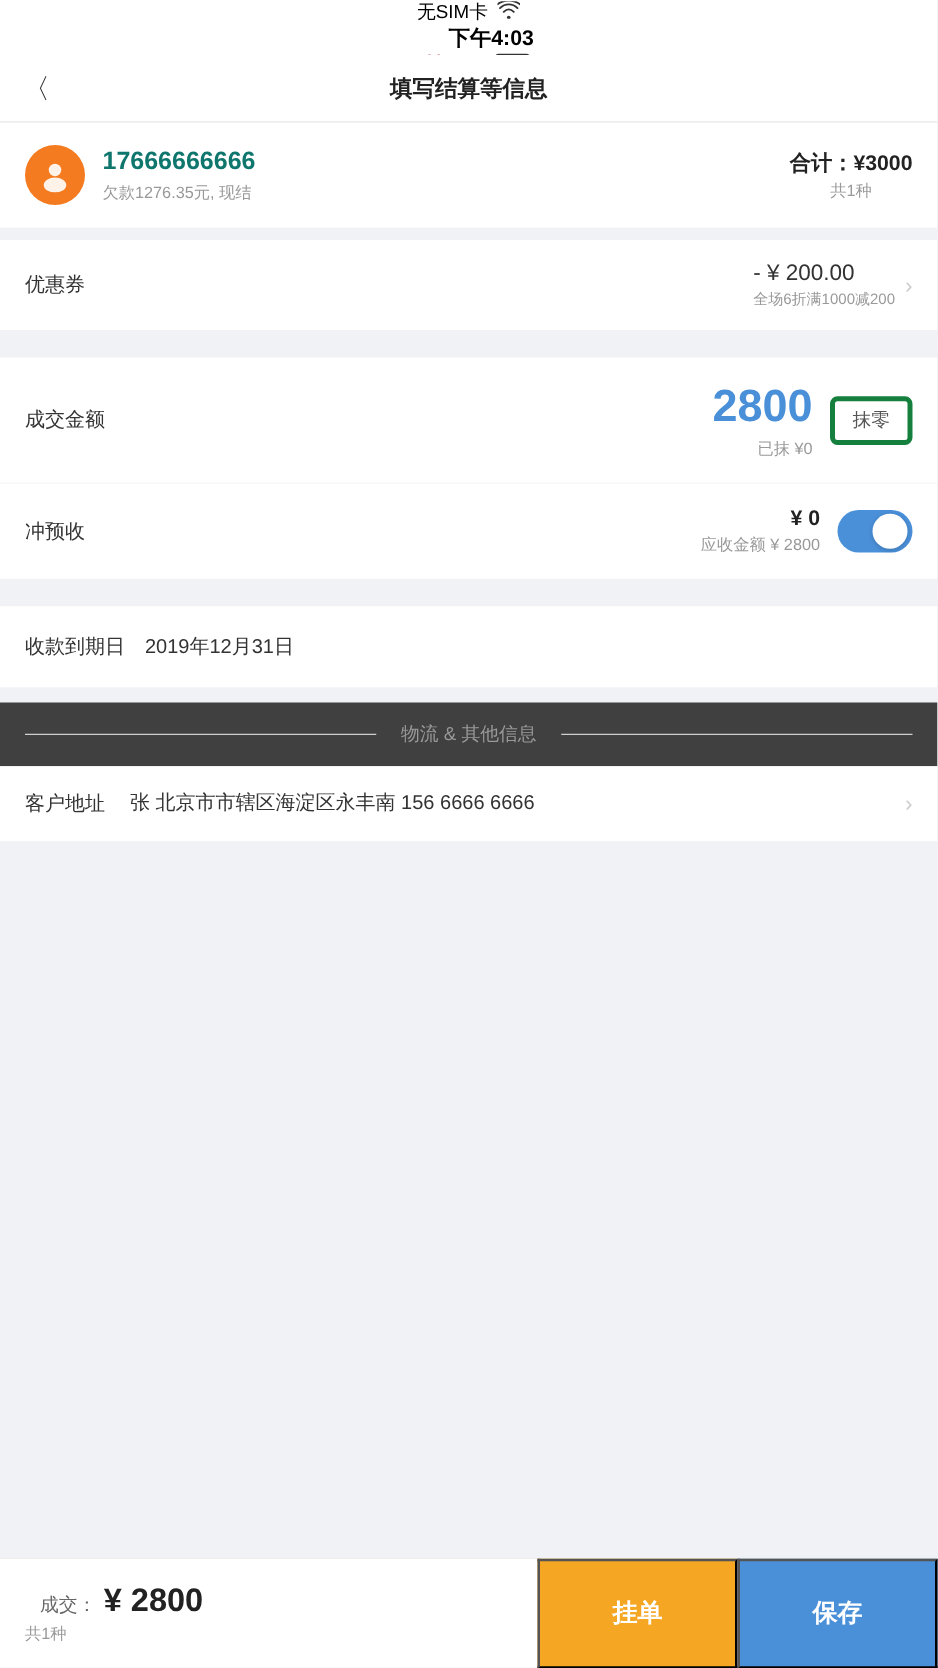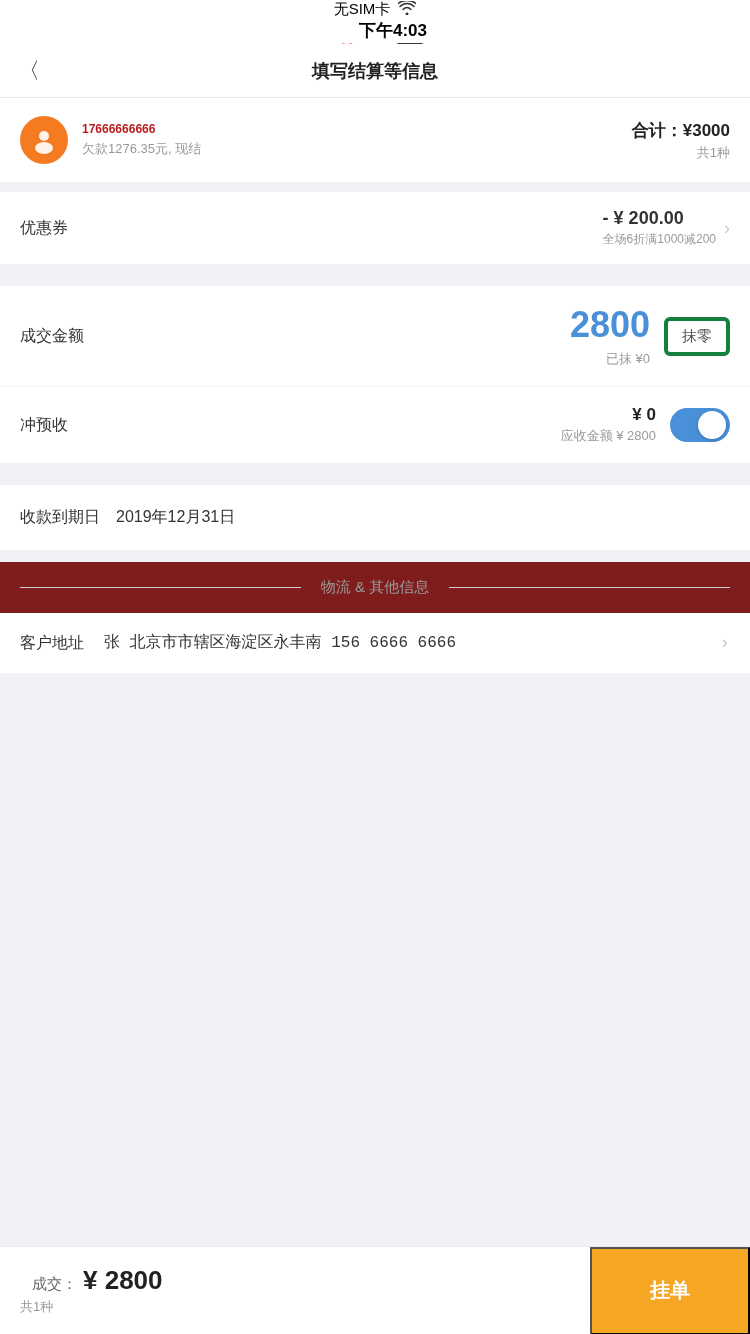--- a/index.html
+++ b/index.html
@@ -71,39 +71,39 @@
       width: 48px;
       height: 48px;
       border-radius: 50%;
       background: #f47b20;
       display: flex;
       align-items: center;
       justify-content: center;
       font-size: 22px;
       color: #fff;
     }
-    .customer-info .phone { font-size: 12px; font-weight: 600; color: #b91c1c; }
+    .customer-info .phone { font-size: 20px; font-weight: 600; color: #0f766e; }
     .customer-info .debt { font-size: 13px; color: #999; margin-top: 4px; }
-    .customer-right { text-align: right; }
+    .customer-right { text-align: center; }
     .customer-right .total-amount { font-size: 17px; font-weight: 600; color: #222; }
     .customer-right .total-count { font-size: 13px; color: #999; margin-top: 2px; }
 
     
     .coupon-row {
       background: #fff;
       padding: 16px 20px;
       display: flex;
       align-items: center;
       justify-content: space-between;
       margin-bottom: 10px;
       cursor: pointer;
     }
     .coupon-label { font-size: 16px; color: #333; }
     .coupon-right { display: flex; align-items: center; gap: 8px; }
-    .coupon-discount { font-size: 18px; font-weight: 700; color: #333; }
+    .coupon-discount { font-size: 18px; font-weight: 400; color: #333; }
     .coupon-desc { font-size: 12px; color: #999; text-align: center; margin-top: 2px; }
     .chevron-icon { color: #ccc; font-size: 18px; }
 
     
     .divider-block {
       height: 12px;
       background: #f0f2f5;
     }
 
     
@@ -184,42 +184,41 @@
       display: flex;
       align-items: center;
       gap: 16px;
       background: #fff;
     }
     .due-date-label { font-size: 16px; color: #333; }
     .due-date-value { font-size: 16px; color: #333; }
 
     
     .logistics-section {
-      background: #7f1d1d;
+      background: #404040;
       padding: 16px 20px;
       display: flex;
       align-items: center;
       justify-content: center;
       gap: 20px;
     }
     .logistics-divider {
       flex: 1;
       height: 1px;
       background: #d0d0d0;
     }
     .logistics-label { font-size: 15px; color: #999; white-space: nowrap; }
 
     
     .address-row {
       background: #fff;
       padding: 18px 20px;
       display: flex;
       align-items: flex-start;
       cursor: pointer;
-      font-family: Liberation Mono, monospace;
     }
     .address-label { font-size: 16px; color: #333; flex-shrink: 0; margin-right: 20px; margin-top: 2px; }
     .address-value { font-size: 16px; color: #333; flex: 1; line-height: 1.5; }
     .address-chevron { color: #ccc; font-size: 18px; margin-top: 2px; flex-shrink: 0; }
 
     
     .bottom-bar {
       position: fixed;
       bottom: 0;
       left: 0;
@@ -401,13 +400,14 @@
 
 <div class="bottom-bar">
   <div class="bottom-summary">
     <div style="display:flex;align-items:baseline;gap:6px;">
       <span class="deal-text">成交：</span>
       <span class="deal-price">¥ 2800</span>
     </div>
     <div class="deal-count">共1种</div>
   </div>
   <button class="bottom-btn btn-hang">挂单</button>
+  <button class="bottom-btn btn-save">保存</button>
 </div>
 
 </body></html>

